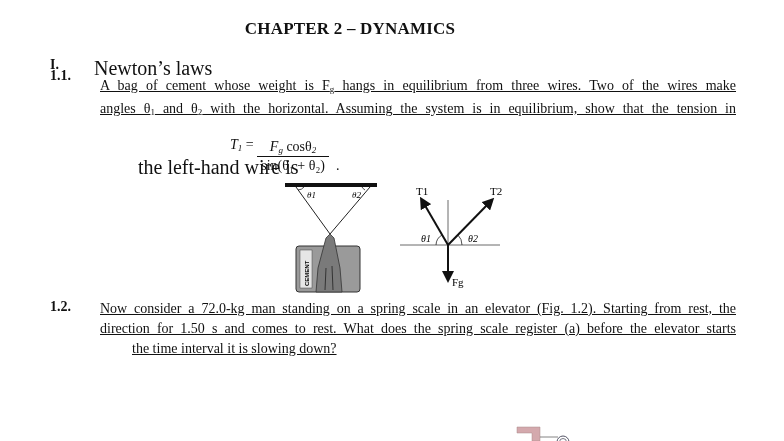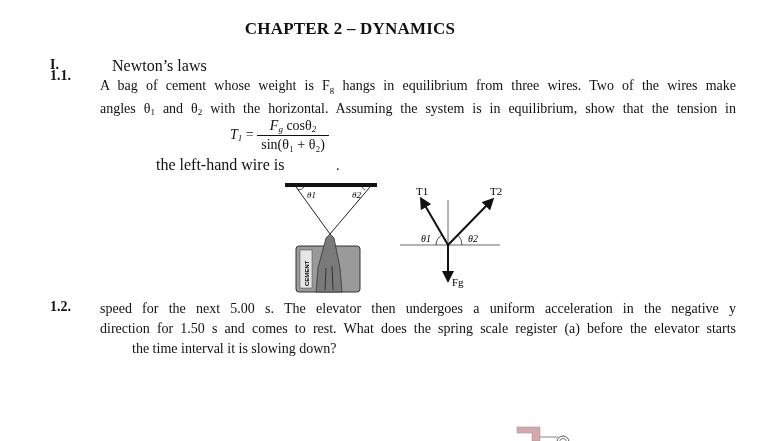--- a/index.html
+++ b/index.html
@@ -2,27 +2,27 @@
 <html><head>
 <meta charset="utf-8">
 <style>
   html, body { margin: 0; padding: 0; background: #ffffff; }
   body { width: 784px; height: 441px; position: relative; overflow: hidden;
          font-family: "Liberation Serif", "DejaVu Serif", serif; color: #111; }
   .title { position: absolute; left: 0; width: 700px; top: 19px; text-align: center;
            font-weight: bold; font-size: 17px; letter-spacing: 0.2px; }
   .num { position: absolute; left: 50px; font-weight: bold; font-size: 14px; }
   .txt { position: absolute; left: 100px; width: 636px; font-size: 14px; line-height: 20px;
-         text-align: justify; }
+         text-align: justify; text-decoration: underline; }
   .txt .line { display: block; text-align: justify; text-align-last: justify; white-space: nowrap; }
   .txt .line.last { text-align-last: left; margin-left: 32px; }
-  .heading { position: absolute; left: 112px; font-size: 16px; }
+  .heading { position: absolute; left: 94px; font-size: 20px; }
   sub { font-size: 9px; vertical-align: -2px; }
   .formula { position: absolute; left: 230px; top: 118px; font-size: 14px; font-style: italic; }
-  .frac { display: inline-block; vertical-align: middle; text-align: center; }
+  .frac { display: inline-block; vertical-align: middle; text-align: center; margin-top: 21px; }
   .frac .n { display: block; padding: 0 4px 1px; border-bottom: 1px solid #111; }
   .frac .d { display: block; padding: 1px 4px 0; font-style: normal; }
   .fig { position: absolute; }
 </style>
 </head>
 <body>
 
 <div class="title">CHAPTER 2 – DYNAMICS</div>
 
 <div class="num" style="top:57px;">I.</div>
@@ -77,21 +77,21 @@
   <path d="M72 65 A14 14 0 0 0 68 55" fill="none" stroke="#222" stroke-width="0.8"></path>
   <text x="26" y="15" font-size="11" font-family="Liberation Serif, serif">T1</text>
   <text x="100" y="15" font-size="11" font-family="Liberation Serif, serif">T2</text>
   <text x="31" y="62" font-size="10" font-style="italic" font-family="Liberation Serif, serif">θ1</text>
   <text x="78" y="62" font-size="10" font-style="italic" font-family="Liberation Serif, serif">θ2</text>
   <text x="62" y="106" font-size="11" font-family="Liberation Serif, serif">Fg</text>
 </svg>
 
 <div class="num" style="top:299px;">1.2.</div>
 <div class="txt" style="top:299px;">
-  <span class="line">speed for the next 5.00 s. The elevator then undergoes a uniform acceleration in the negative y</span>
+  <span class="line">Now consider a 72.0-kg man standing on a spring scale in an elevator (Fig. 1.2). Starting from rest, the</span>
   <span class="line">direction for 1.50 s and comes to rest. What does the spring scale register (a) before the elevator starts</span>
   <span class="line last">the time interval it is slowing down?</span>
 </div>
 
 <svg class="fig" style="left:510px; top:425px;" width="70" height="16" viewBox="0 0 70 16">
   <path d="M7 2 L30 2 L30 16 L22 16 L22 8 L7 8 Z" fill="#d4a9ad" stroke="#a88" stroke-width="0.5"></path>
   <line x1="30" y1="12" x2="48" y2="12" stroke="#666" stroke-width="0.8"></line>
   <circle cx="53" cy="17" r="6" fill="none" stroke="#556" stroke-width="1"></circle>
   <circle cx="53" cy="17" r="3.5" fill="none" stroke="#556" stroke-width="0.8"></circle>
 </svg>

